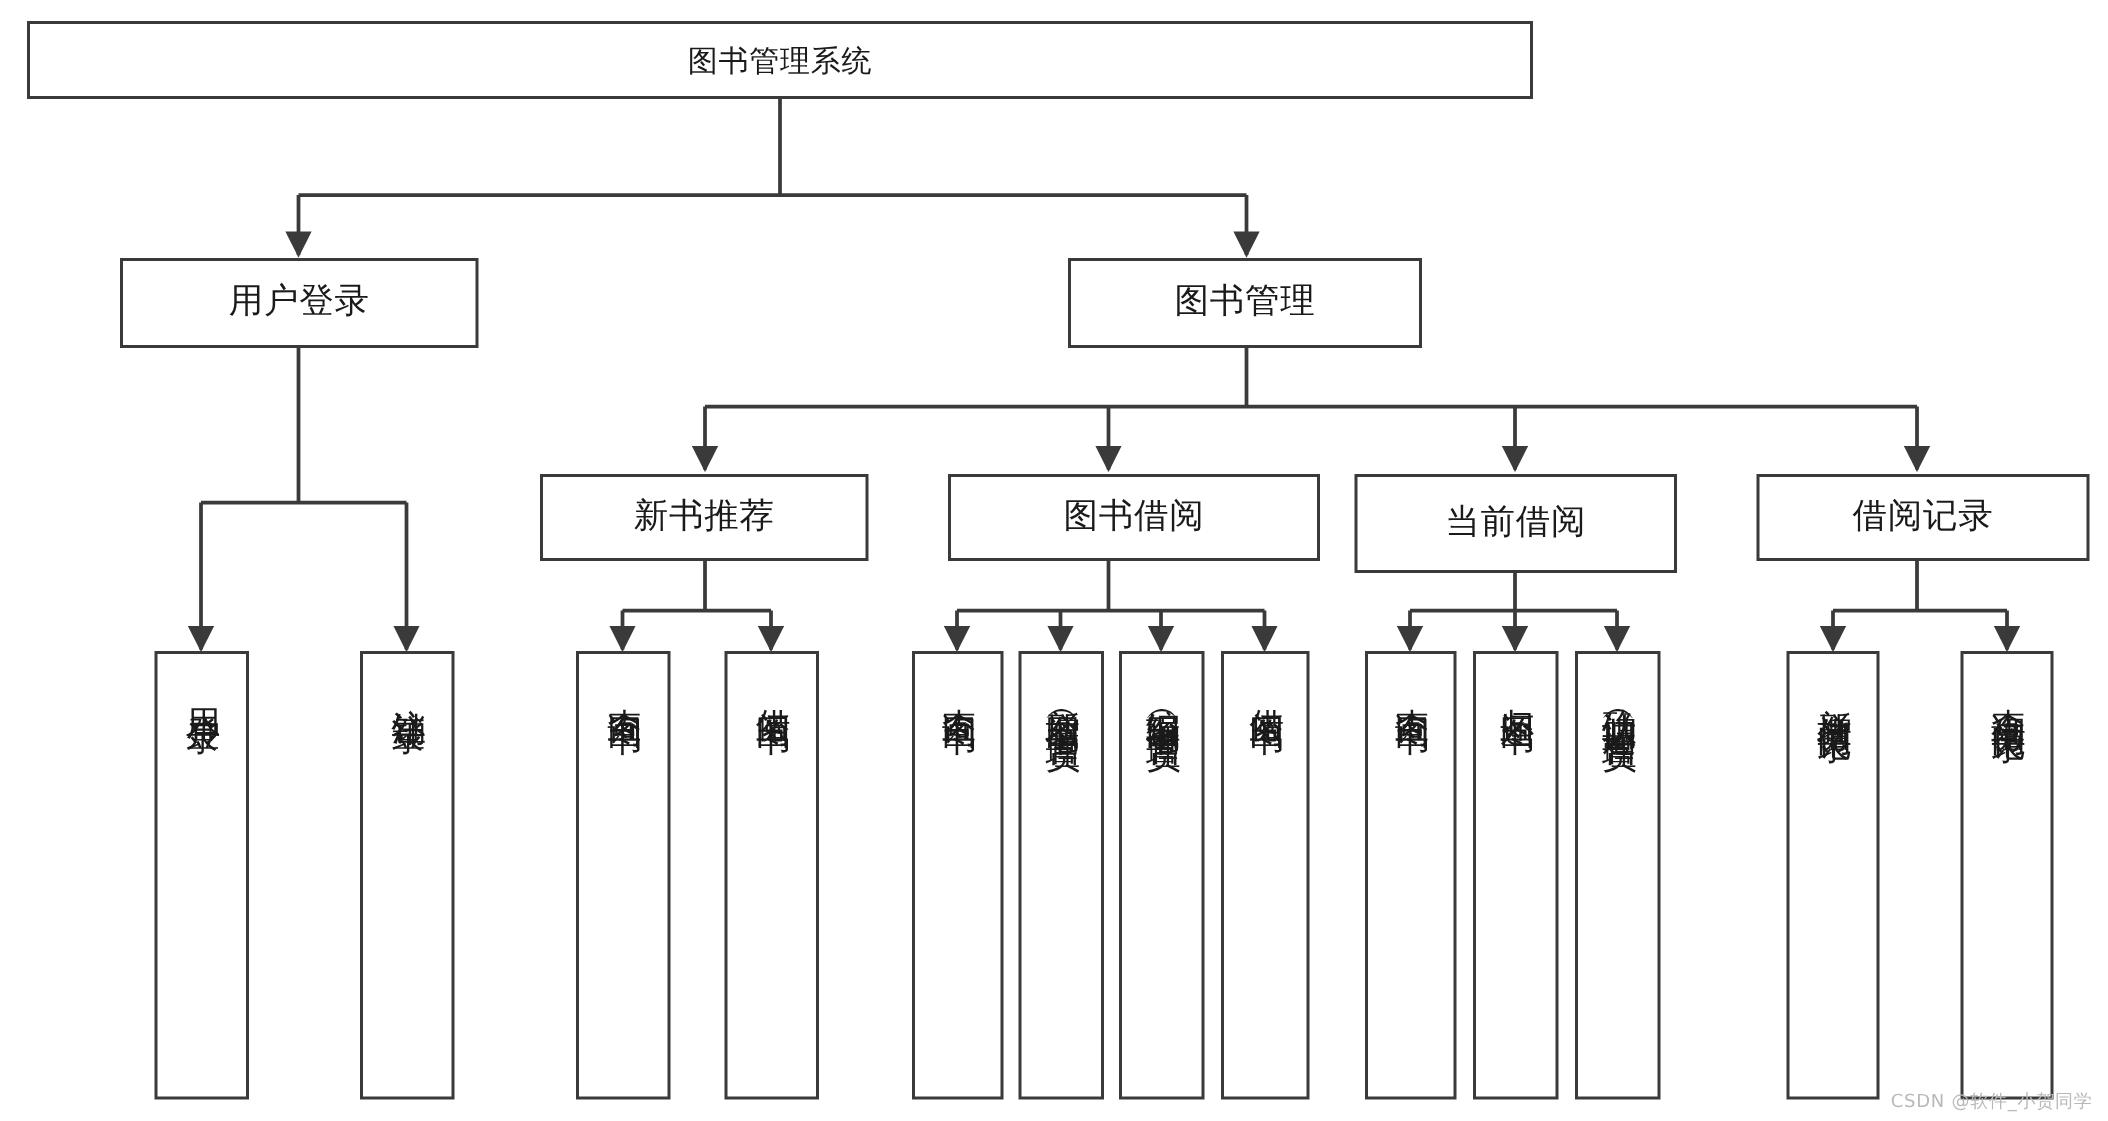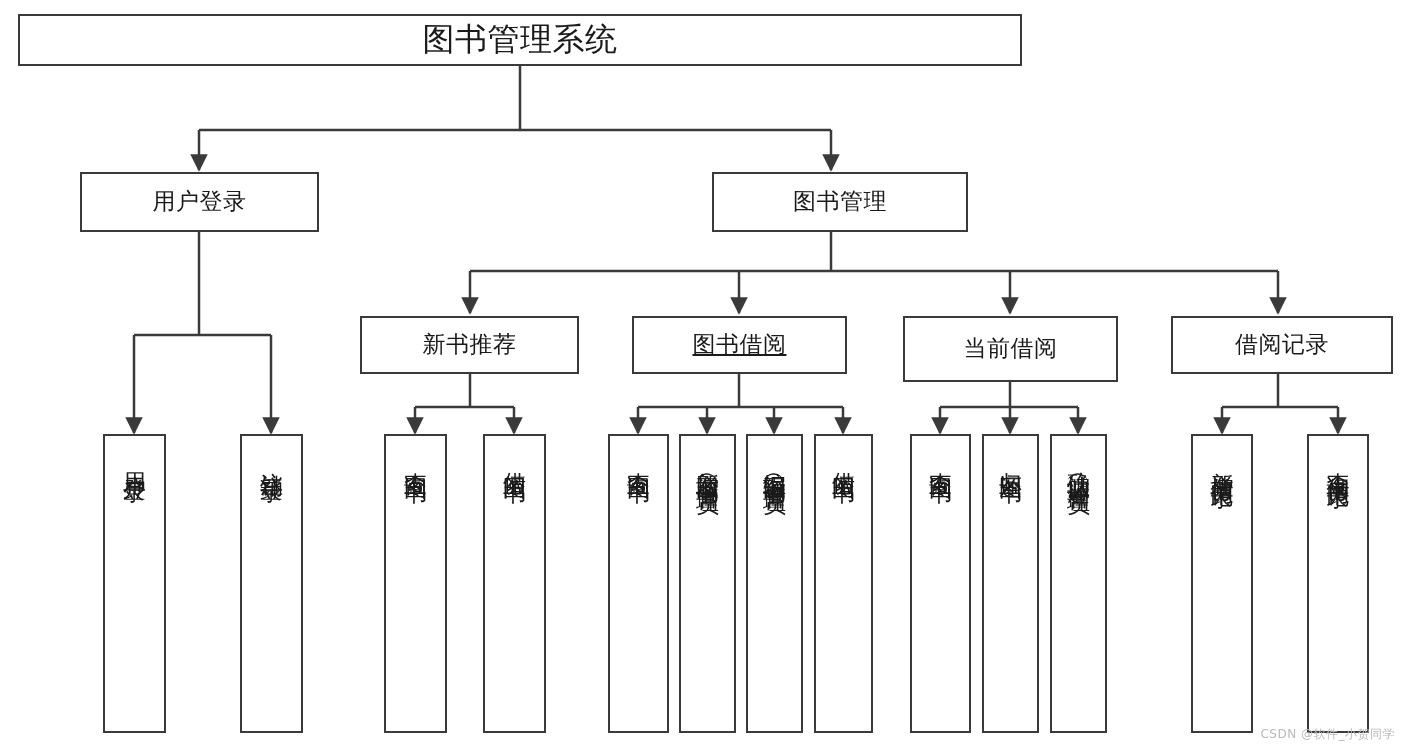--- a/index.html
+++ b/index.html
@@ -43,21 +43,21 @@
     line-height: 1.12;
     white-space: pre;
   }
   
   .node.horiz .lbl {
     writing-mode: horizontal-tb;
     font-size: 23px;
     letter-spacing: 0.5px;
   }
   .node.root .lbl {
-    font-size: 32px;
+    font-size: 20px;
   }
   
   .node.vert {
     align-items: flex-start;
     padding-top: 18px;
   }
   .node.vert .lbl {
     writing-mode: vertical-rl;
     text-orientation: upright;
     font-size: 23px;
@@ -132,29 +132,29 @@
   </svg>
 
   <div class="node horiz root" style="left:18px; top:14px; width:1004px; height:52px;">
     <span class="lbl">图书管理系统</span>
   </div>
 
   <div class="node horiz" style="left:80px; top:172px; width:239px; height:60px;">
     <span class="lbl">用户登录</span>
   </div>
 
-  <div class="node horiz" style="left:712px; top:172px; width:256px; height:60px;">
+  <div class="node horiz" style="left:712px; top:172px; width:236px; height:60px;">
     <span class="lbl">图书管理</span>
   </div>
 
   <div class="node horiz" style="left:360px; top:316px; width:219px; height:58px;">
     <span class="lbl">新书推荐</span>
   </div>
 
-  <div class="node horiz" style="left:632px; top:316px; width:215px; height:58px;text-decoration:underline;">
+  <div class="node horiz" style="left:632px; top:316px; width:248px; height:58px;">
     <span class="lbl">图书借阅</span>
   </div>
 
   <div class="node horiz" style="left:903px; top:316px; width:215px; height:66px;">
     <span class="lbl">当前借阅</span>
   </div>
 
   <div class="node horiz" style="left:1171px; top:316px; width:222px; height:58px;">
     <span class="lbl">借阅记录</span>
   </div>

